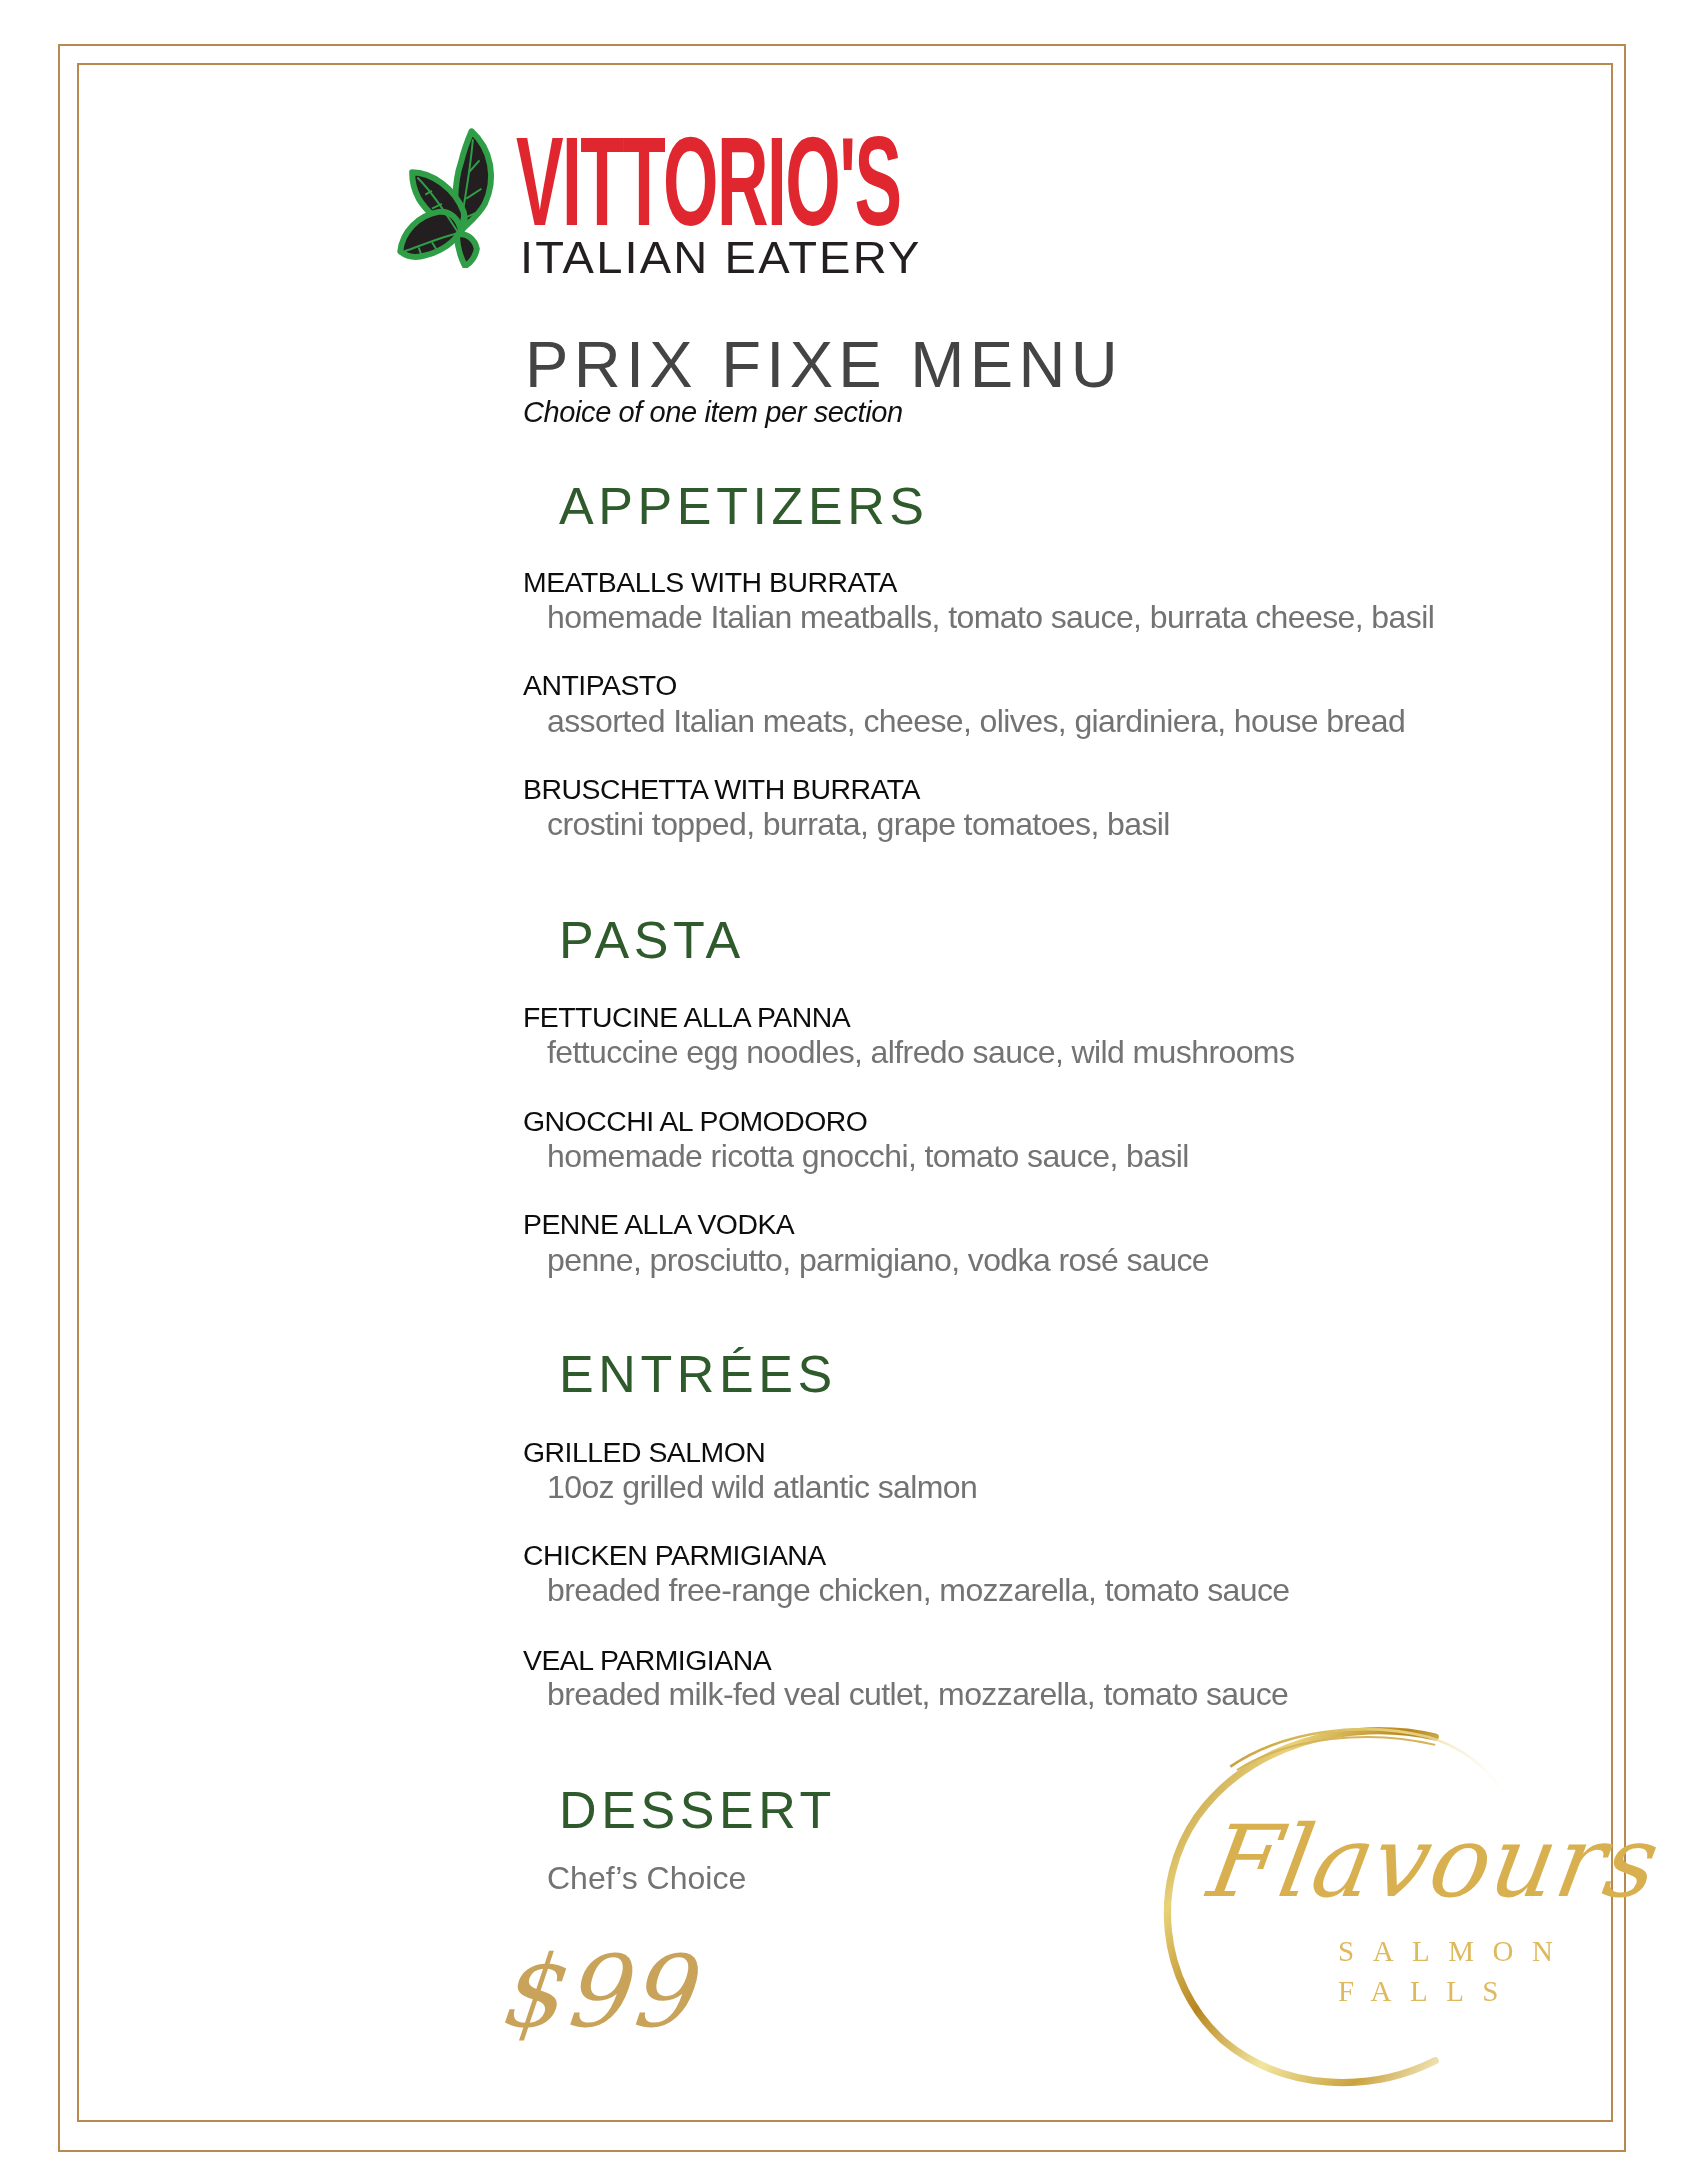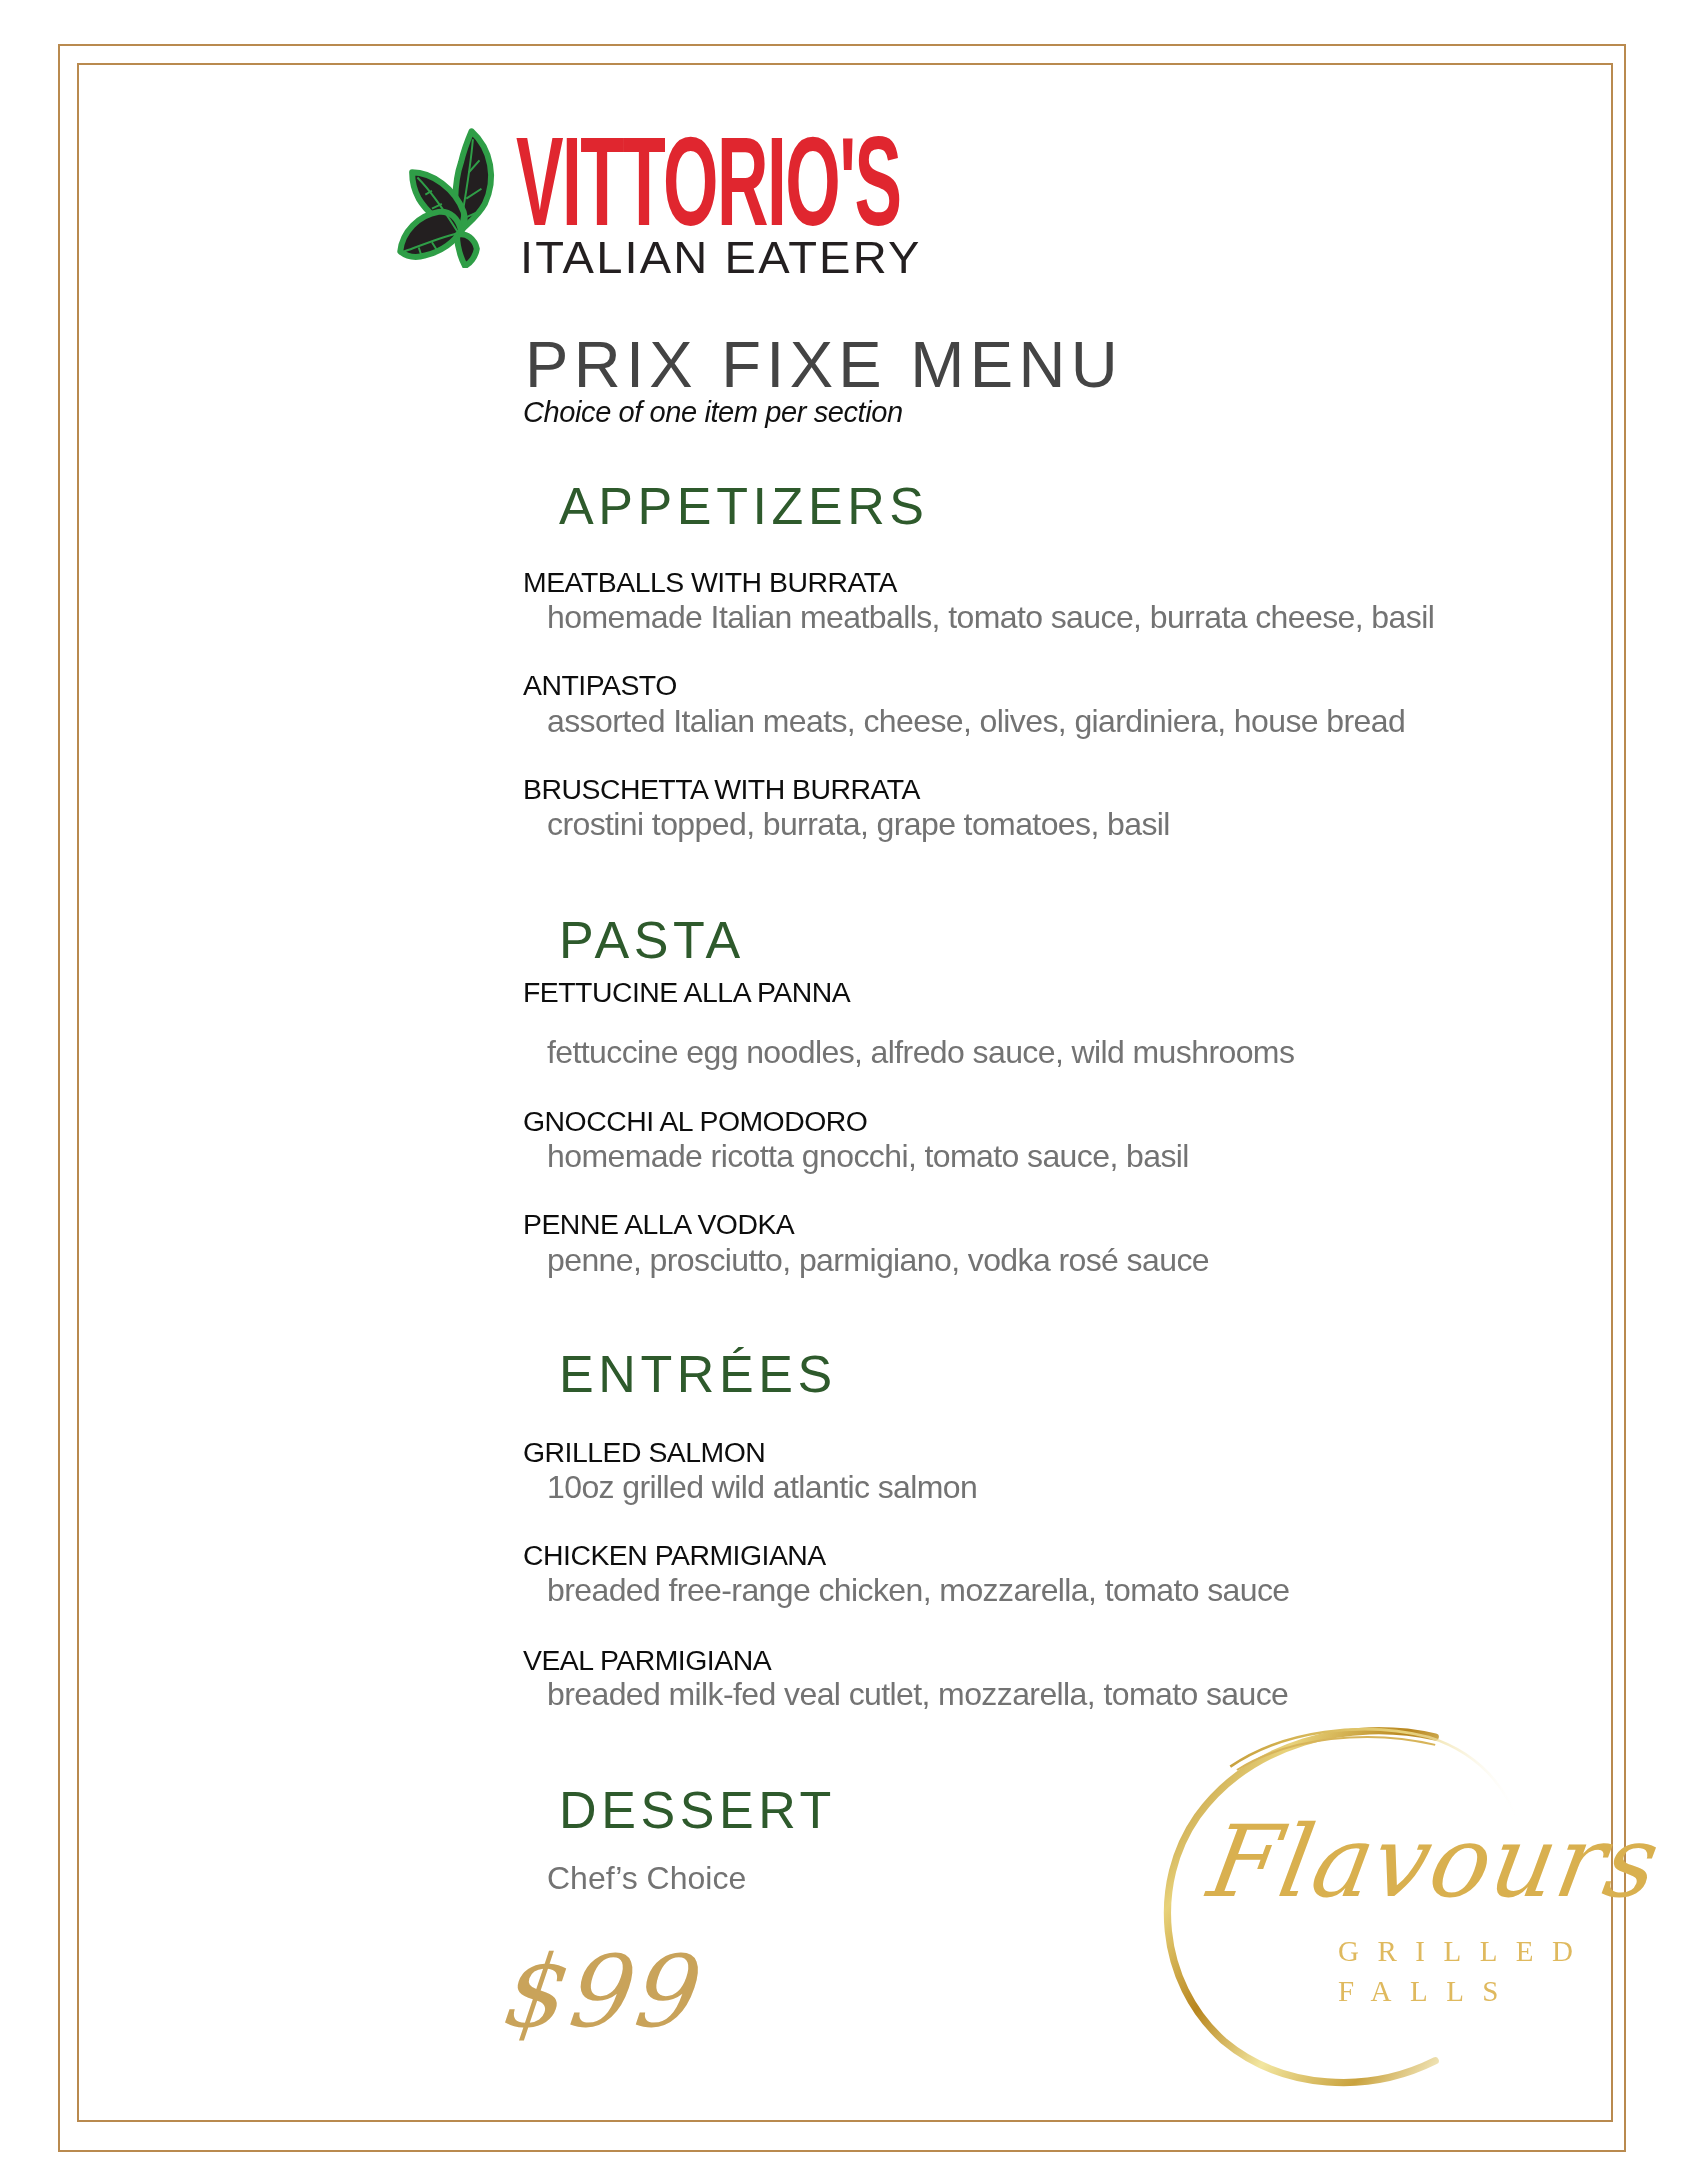--- a/index.html
+++ b/index.html
@@ -62,21 +62,21 @@
 
 <div class="abs section-title" style="top:478px">APPETIZERS</div>
 <div class="abs item-name" style="top:567px">MEATBALLS WITH BURRATA</div>
 <div class="abs item-desc" style="top:601px">homemade Italian meatballs, tomato sauce, burrata cheese, basil</div>
 <div class="abs item-name" style="top:670px">ANTIPASTO</div>
 <div class="abs item-desc" style="top:705px">assorted Italian meats, cheese, olives, giardiniera, house bread</div>
 <div class="abs item-name" style="top:774px">BRUSCHETTA WITH BURRATA</div>
 <div class="abs item-desc" style="top:808px">crostini topped, burrata, grape tomatoes, basil</div>
 
 <div class="abs section-title" style="top:912px">PASTA</div>
-<div class="abs item-name" style="top:977px">FETTUCINE ALLA PANNA</div>
+<div class="abs item-name" style="top:1002px">FETTUCINE ALLA PANNA</div>
 <div class="abs item-desc" style="top:1036px">fettuccine egg noodles, alfredo sauce, wild mushrooms</div>
 <div class="abs item-name" style="top:1106px">GNOCCHI AL POMODORO</div>
 <div class="abs item-desc" style="top:1140px">homemade ricotta gnocchi, tomato sauce, basil</div>
 <div class="abs item-name" style="top:1209px">PENNE ALLA VODKA</div>
 <div class="abs item-desc" style="top:1244px">penne, prosciutto, parmigiano, vodka rosé sauce</div>
 
 <div class="abs section-title" style="top:1346px">ENTRÉES</div>
 <div class="abs item-name" style="top:1437px">GRILLED SALMON</div>
 <div class="abs item-desc" style="top:1471px">10oz grilled wild atlantic salmon</div>
 <div class="abs item-name" style="top:1540px">CHICKEN PARMIGIANA</div>
@@ -105,15 +105,15 @@
         <stop offset="0.6" stop-color="#e8d27a"></stop>
         <stop offset="1" stop-color="#ffffff" stop-opacity="0"></stop>
       </linearGradient>
     </defs>
     <path d="M430 30 C300 0 150 40 70 150 C0 250 10 400 110 490 C200 565 330 570 430 520" stroke="url(#goldGrad)" stroke-width="11" fill="none" stroke-linecap="round"></path>
     <path d="M120 75 C200 20 320 5 420 30 C500 55 540 110 560 170" stroke="url(#goldFade)" stroke-width="4" fill="none"></path>
     <path d="M130 80 C210 30 330 18 430 42" stroke="#d7b45a" stroke-width="3" fill="none"></path>
   </svg>
 </div>
 <div class="abs flavours-script">Flavours</div>
-<div class="abs niagara">GRILLED</div>
+<div class="abs niagara">SALMON</div>
 <div class="abs falls">FALLS</div>
 
 
 </body></html>

